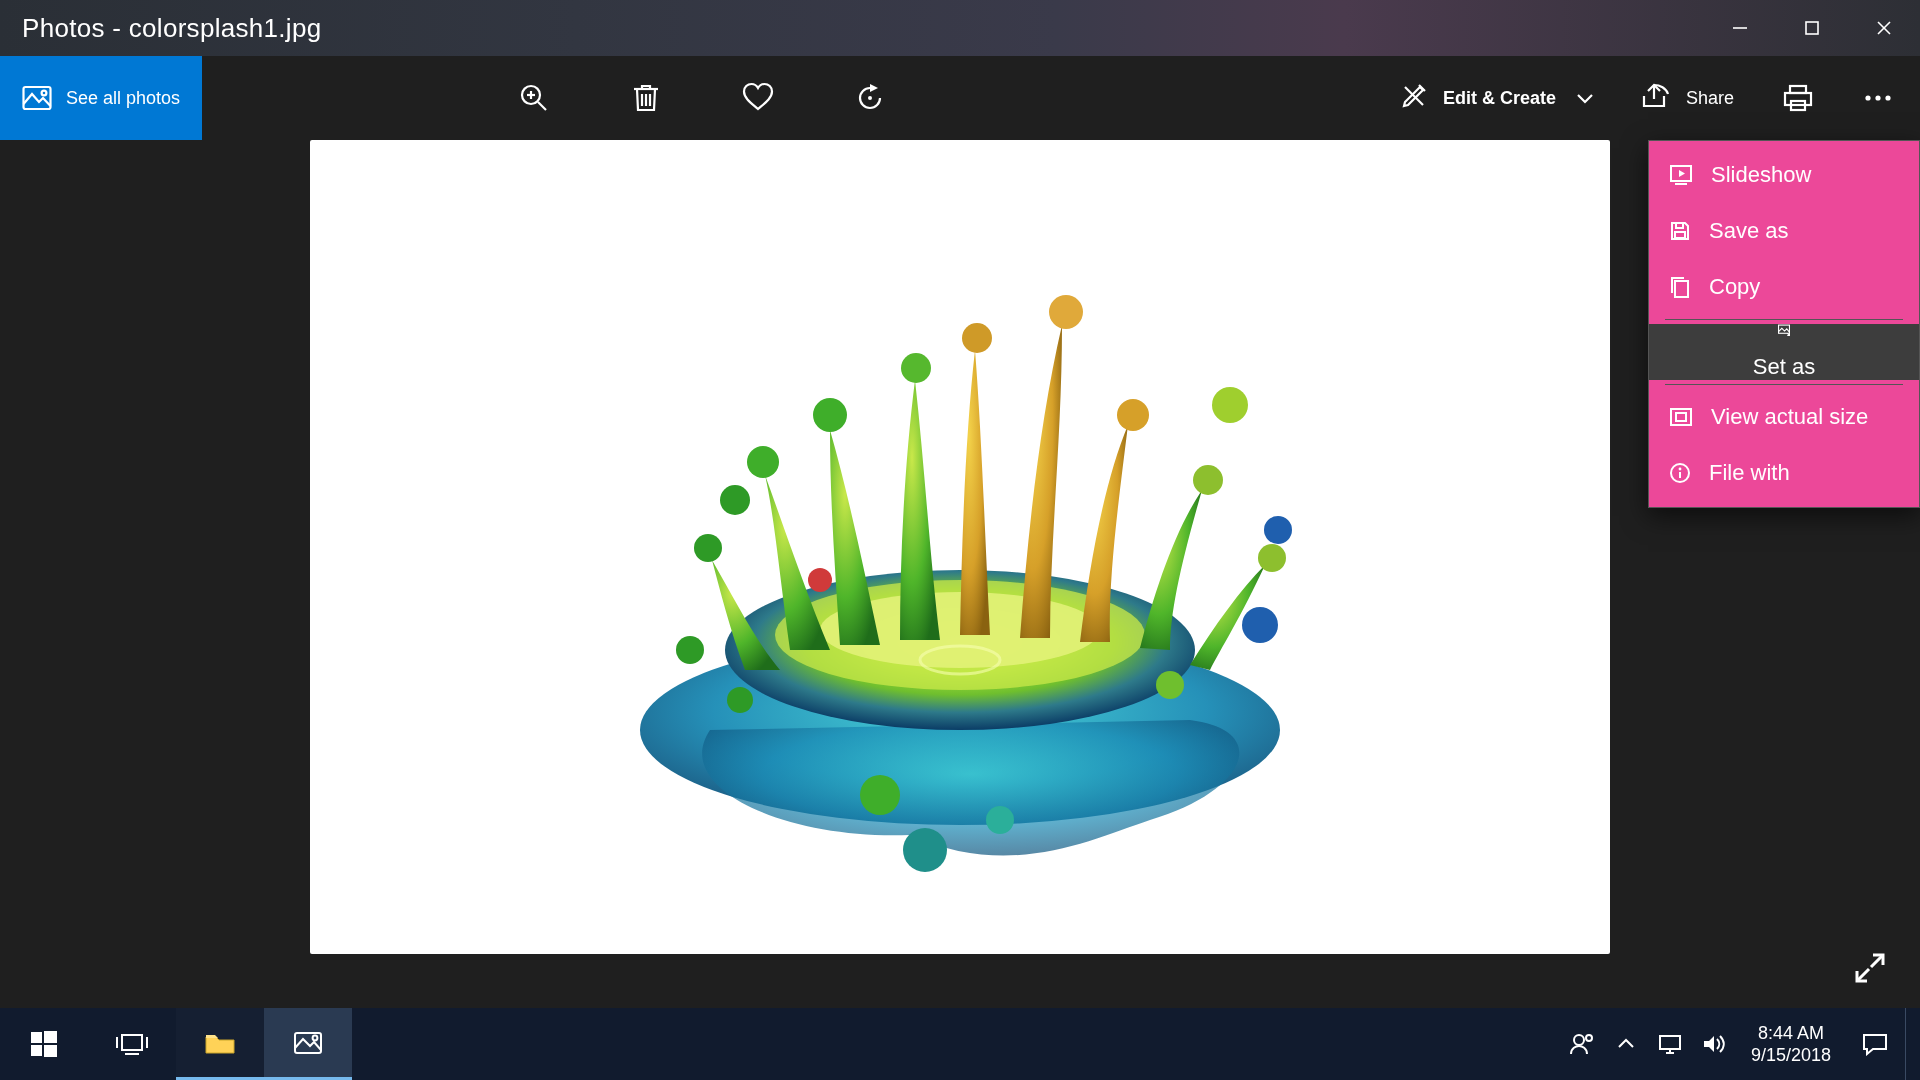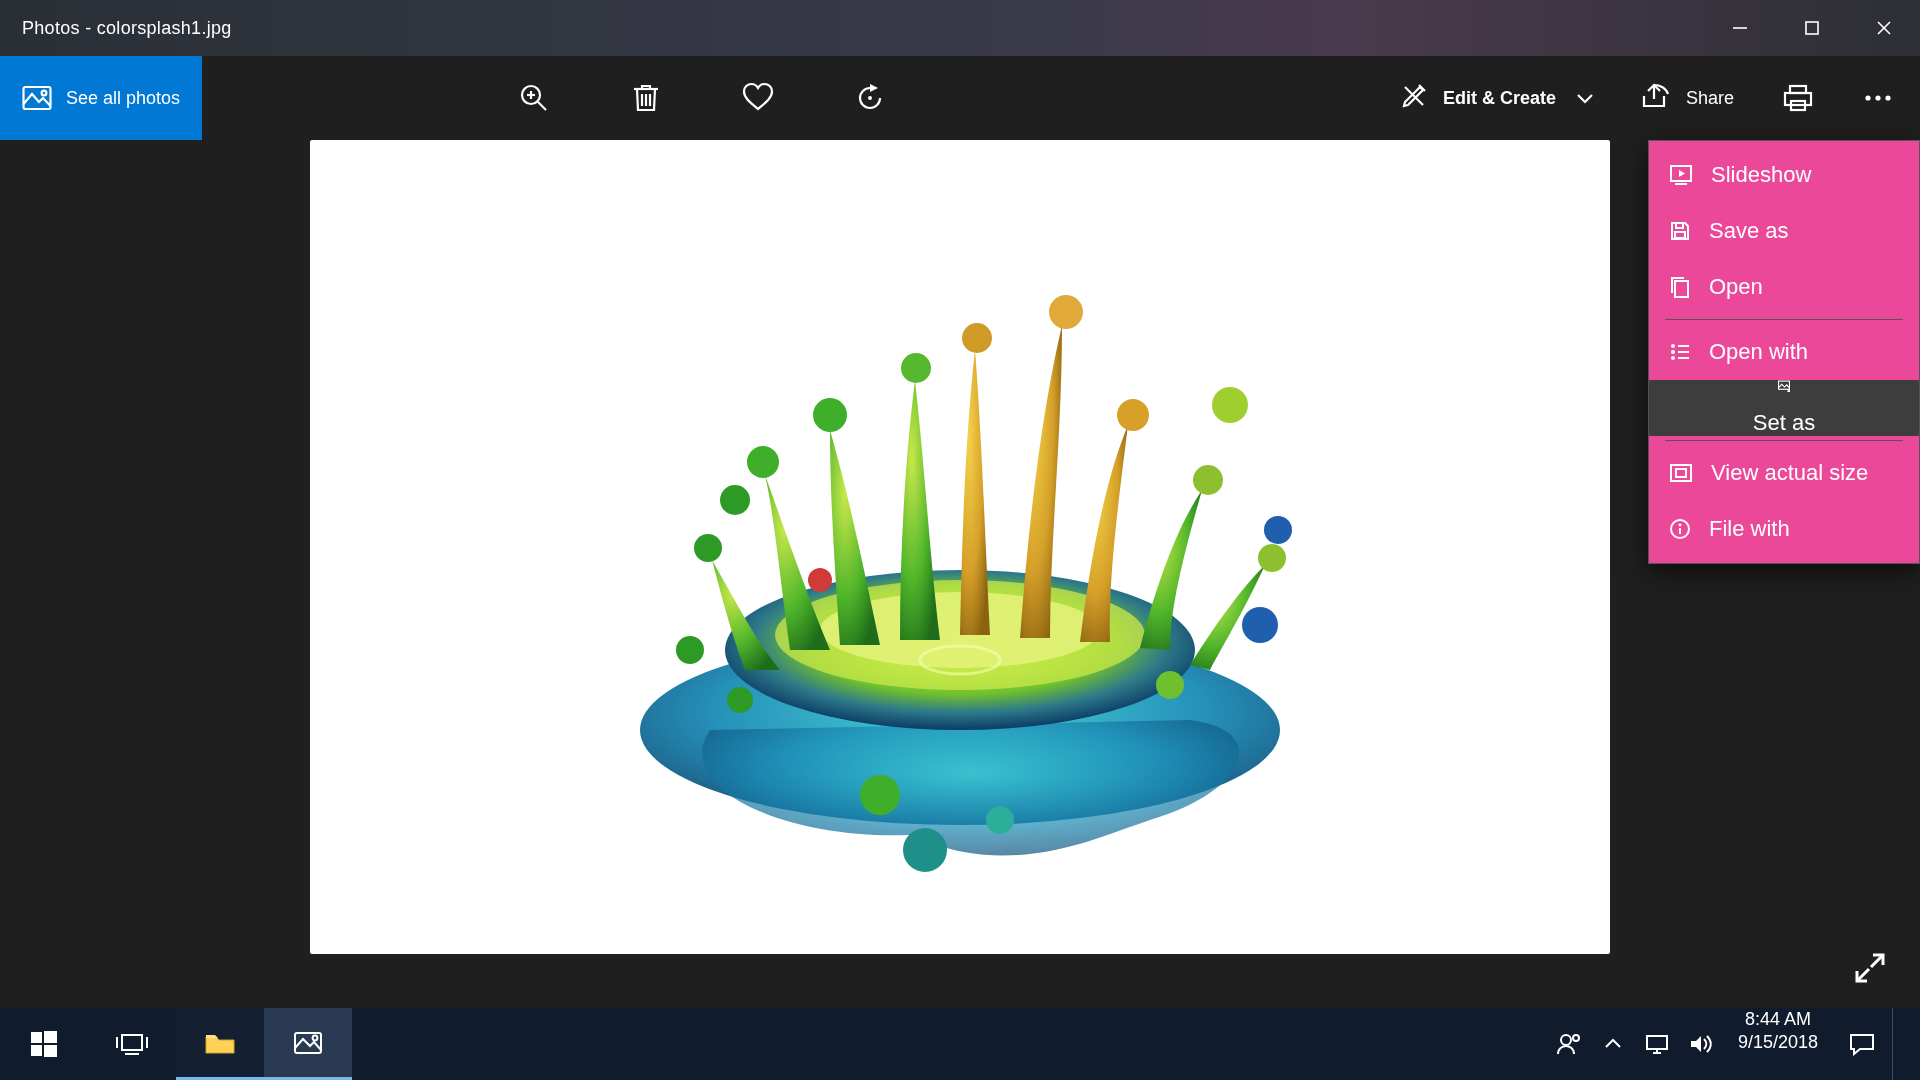--- a/index.html
+++ b/index.html
@@ -2,21 +2,21 @@
 <html><head>
 <meta charset="utf-8">
 <style>
 * { margin: 0; padding: 0; box-sizing: border-box; font-family: "Segoe UI", Arial, sans-serif; }
 html, body { width: 1920px; height: 1080px; overflow: hidden; background: #000; }
 
 
 .titlebar {
   height: 56px;
   background: linear-gradient(90deg, #2a2f36 0%, #323641 30%, #3a3a4a 55%, #4a3a4d 70%, #2d2f35 100%);
-  display: flex; align-items: center; color: #fff; font-size: 18px;
+  display: flex; align-items: center; color: #fff; font-size: 26px;
   padding-left: 22px;
 }
 .titlebar .title { font-weight: 400; letter-spacing: .3px; }
 .window-controls { margin-left: auto; display: flex; height: 100%; }
 .window-controls .wc {
   width: 72px; display:flex; align-items:center; justify-content:center;
   color:#fff; cursor:pointer;
 }
 .window-controls svg { stroke:#fff; fill:none; }
 
@@ -79,21 +79,21 @@
 .taskbar {
   height:72px; background:#111b2e; display:flex; align-items:center;
 }
 .tb-left { display:flex; height:100%; }
 .tb-btn {
   width:88px; height:100%; display:flex; align-items:center; justify-content:center;
   cursor:pointer;
 }
 .tb-btn.running { border-bottom:3px solid #76b9ed; background:rgba(255,255,255,.02); }
 .tb-btn.active { background:#2a3a52; border-bottom:3px solid #76b9ed; }
-.tb-right { margin-left:auto; display:flex; align-items:flex-start; height:100%; gap:2px; padding-right:20px; color:#fff; }
+.tb-right { margin-left:auto; display:flex; align-items:center; height:100%; gap:2px; padding-right:7px; color:#fff; }
 .tray-icon { width:42px; height:100%; display:flex; align-items:center; justify-content:center; cursor:pointer; }
 .clock { text-align:center; font-size:18px; line-height:1.25; padding:0 14px; cursor:pointer; }
 .action-center { width:56px; height:100%; display:flex; align-items:center; justify-content:center; cursor:pointer; }
 .show-desktop { width:8px; height:100%; border-left:1px solid #3a4a63; cursor:pointer; }
 </style>
 </head>
 <body>
 
 <div class="titlebar">
   <span class="title">Photos - colorsplash1.jpg</span>
@@ -297,34 +297,23 @@
           <rect x="6" y="12" width="10" height="6"></rect>
           <rect x="7" y="3" width="7" height="5"></rect>
         </svg>
       <span>Save as</span>
     </div>
     <div class="cm-item">
       <svg width="22" height="24" viewBox="0 0 22 24">
           <rect x="6" y="6" width="13" height="16"></rect>
           <path d="M3 18 L3 3 L15 3"></path>
         </svg>
-      <span>Open</span>
+      <span>Copy</span>
     </div>
     <div class="cm-sep"></div>
-    <div class="cm-item">
-      <svg width="22" height="20" viewBox="0 0 22 20">
-          <circle cx="4" cy="4" r="2" fill="#fff" stroke="none"></circle>
-          <circle cx="4" cy="10" r="2" fill="#fff" stroke="none"></circle>
-          <circle cx="4" cy="16" r="2" fill="#fff" stroke="none"></circle>
-          <line x1="9" y1="4" x2="20" y2="4"></line>
-          <line x1="9" y1="10" x2="20" y2="10"></line>
-          <line x1="9" y1="16" x2="20" y2="16"></line>
-        </svg>
-      <span>Open with</span>
-    </div>
     <div class="cm-item hover">
       <svg width="24" height="22" viewBox="0 0 24 22">
           <rect x="2" y="2" width="20" height="15"></rect>
           <polyline points="2,14 8,8 13,13 17,9 22,15"></polyline>
           <path d="M18 17 L22 21"></path>
           <polyline points="22,17 22,21 18,21"></polyline>
         </svg>
       <span>Set as</span>
     </div>
     <div class="cm-sep"></div>

